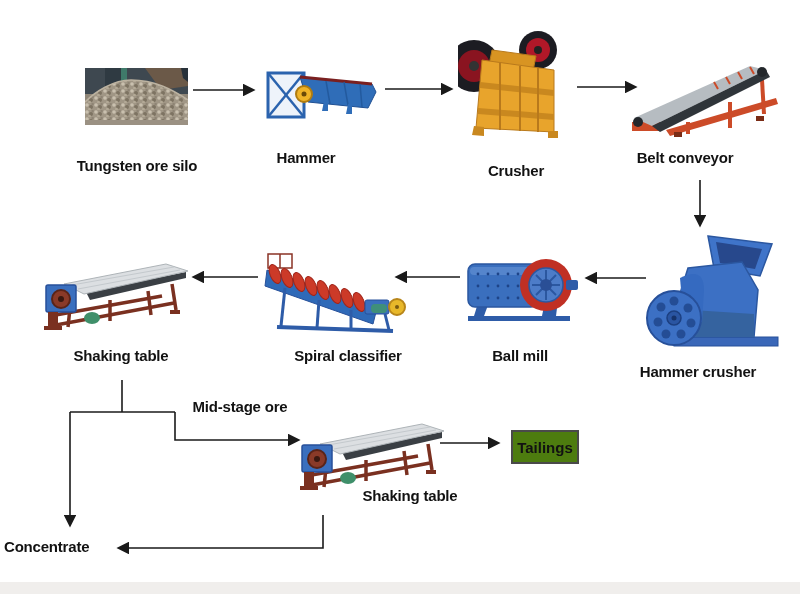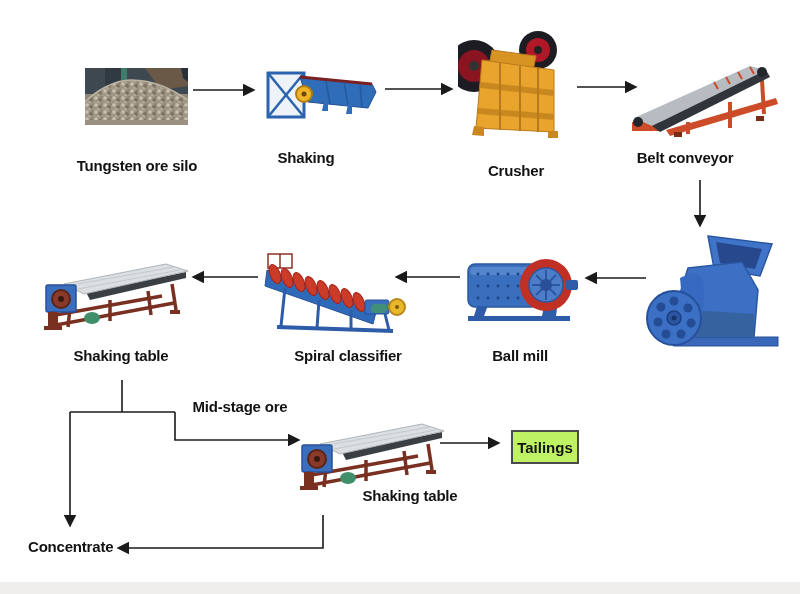--- a/index.html
+++ b/index.html
@@ -9,21 +9,21 @@
   }
   .node-label{
     position:absolute;font-size:15px;font-weight:bold;letter-spacing:-0.2px;
     white-space:nowrap;color:#121212;line-height:17px;
   }
   .centered{transform:translateX(-50%);}
   .machine{position:absolute;}
   #arrow-overlay{position:absolute;left:0;top:0;width:800px;height:594px;pointer-events:none;}
   #tailings-box{
     position:absolute;left:511px;top:430px;width:64px;height:30px;
-    border:2px solid #4a4a4a;background:#bef264;display:flex;align-items:center;justify-content:center;
+    border:2px solid #4a4a4a;background:#4d7c0f;display:flex;align-items:center;justify-content:center;
     font-size:15px;font-weight:bold;
   }
   #ore-photo{position:absolute;left:85px;top:68px;}
   #bottom-strip{position:absolute;left:0;top:582px;width:800px;height:12px;background:#f0eeec;}
 </style>
 </head>
 <body>
 
 <div id="stage">
 
@@ -272,24 +272,25 @@
         <rect x="130" y="52" width="10" height="4" fill="#7a3020"></rect>
       </g>
     </svg>
   </div>
 
   <div id="tailings-box">
     <span>Tailings</span>
   </div>
 
   <div class="node-label centered" style="left:137px;top:149px;margin-top:8px;">Tungsten ore silo</div>
-  <div class="node-label centered" style="left:306px;top:149px;">Shaking</div>
+  <div class="node-label centered" style="left:306px;top:149px;">Hammer</div>
   <div class="node-label centered" style="left:516px;top:162px;">Crusher</div>
   <div class="node-label centered" style="left:685px;top:149px;text-align:right;">Belt conveyor</div>
+  <div class="node-label centered" style="left:698px;top:363px;">Hammer crusher</div>
   <div class="node-label centered" style="left:520px;top:347px;text-align:right;">Ball mill</div>
   <div class="node-label centered" style="left:348px;top:347px;text-align:center;">Spiral classifier</div>
   <div class="node-label centered" style="left:121px;top:347px;">Shaking table</div>
   <div class="node-label centered" style="left:410px;top:487px;">Shaking table</div>
   <div class="node-label centered" style="left:240px;top:398px;">Mid-stage ore</div>
-  <div class="node-label" style="left:28px;top:538px;">Concentrate</div>
+  <div class="node-label" style="left:4px;top:538px;">Concentrate</div>
 
   <div id="bottom-strip"></div>
 </div>
 
 </body></html>

